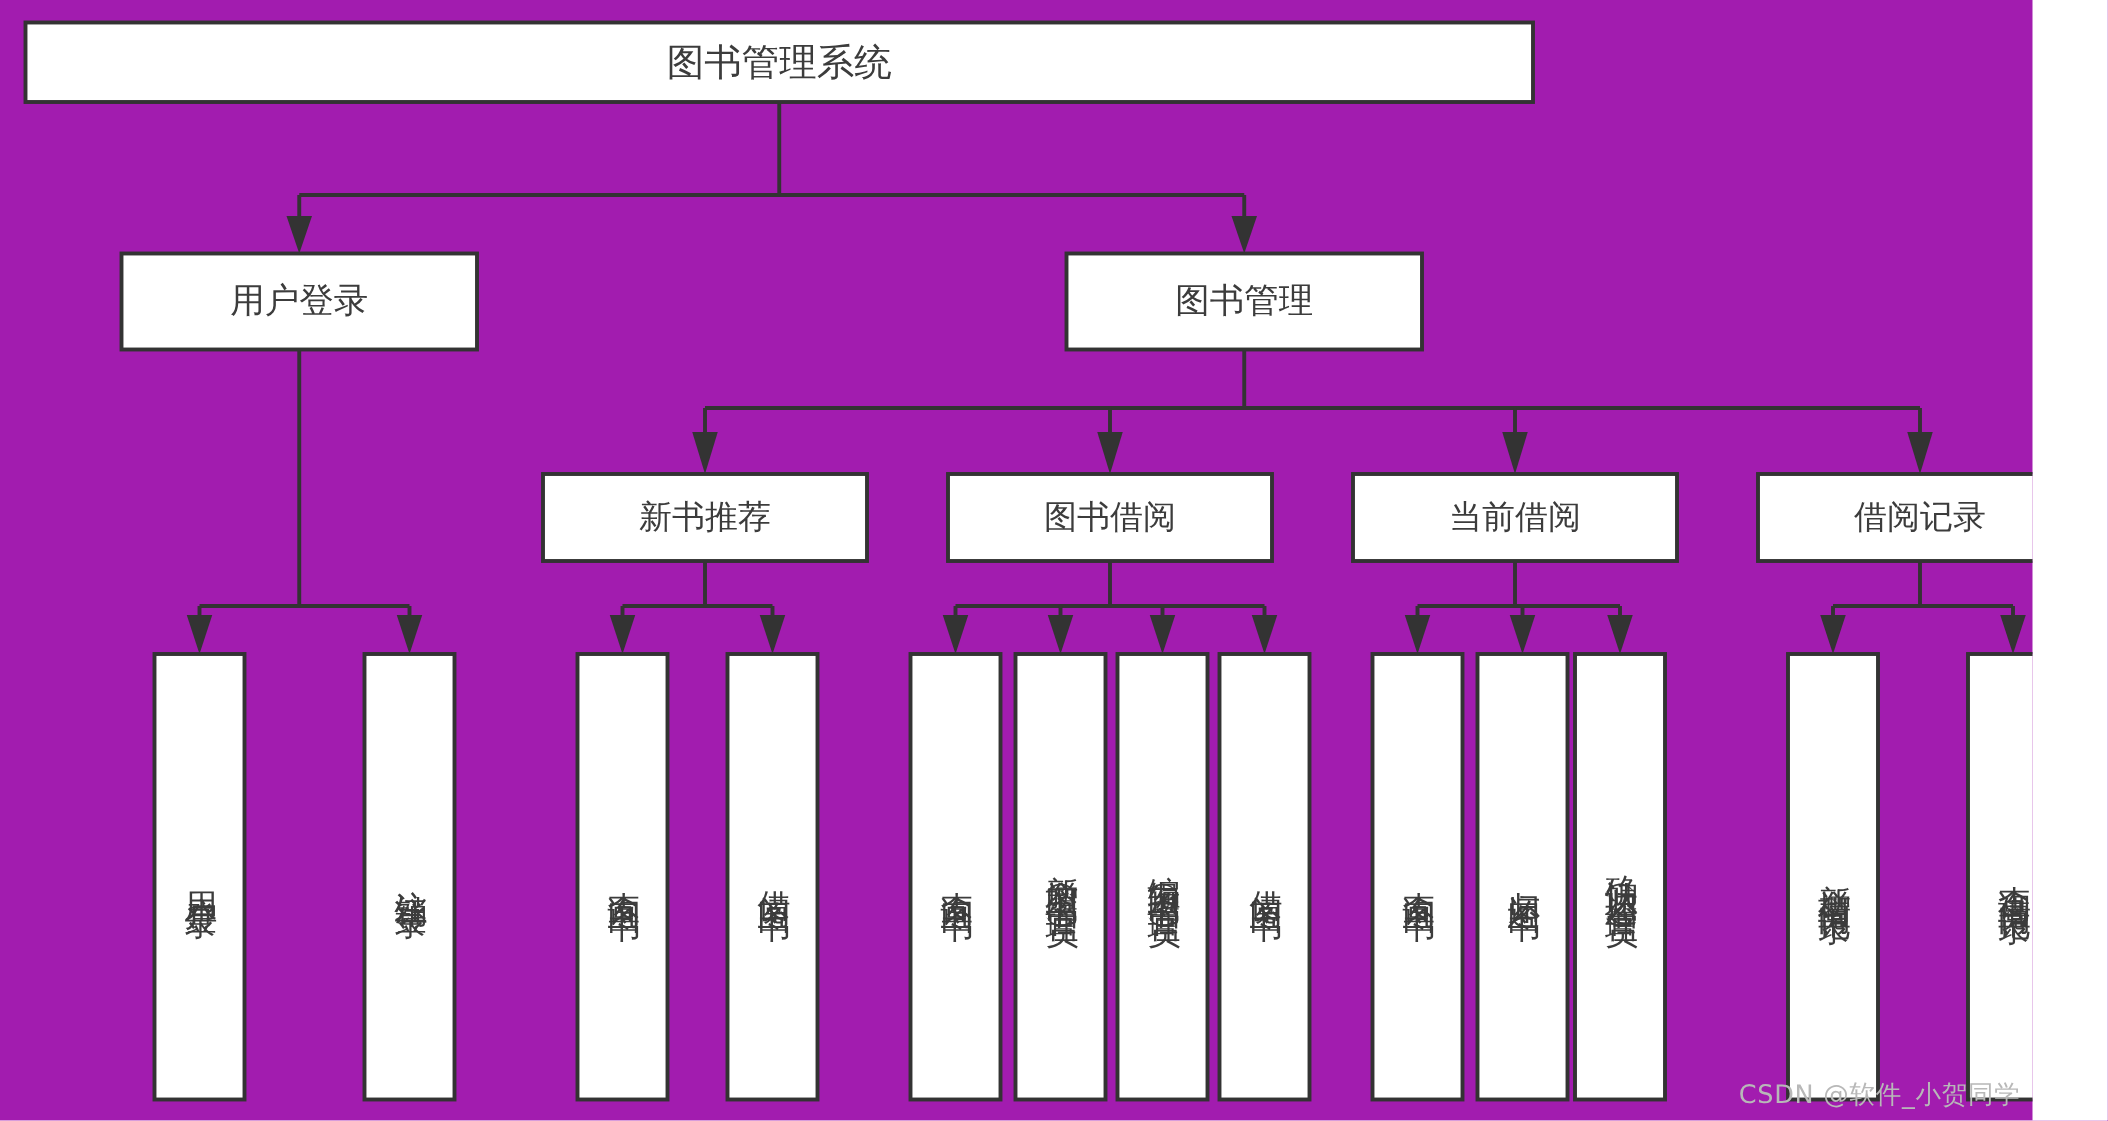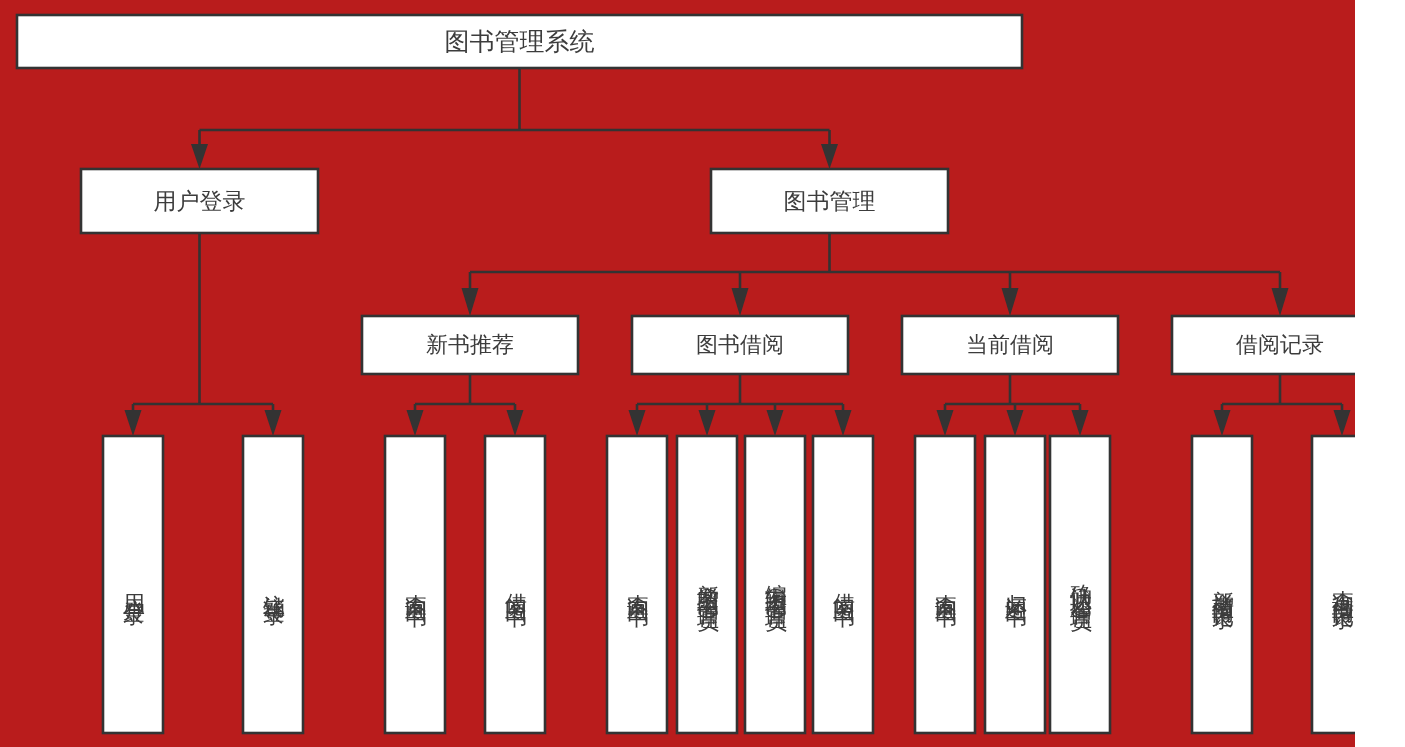--- a/index.html
+++ b/index.html
@@ -7,21 +7,21 @@
     padding: 0;
     background: #ffffff;
   }
   body {
     font-family: "DejaVu Sans", "Liberation Sans", sans-serif;
   }
   #diagram-root {
     position: relative;
     width: 1355px;
     height: 747px;
-    background: #b91c1c;
+    background: #a21caf;
     overflow: hidden;
   }
   svg.flow {
     position: absolute;
     left: 0;
     top: 0;
     width: 1405px;
     height: 747px;
   }
   .node-box {
@@ -227,14 +227,15 @@
       <rect class="node-box" x="1192" y="436" width="60" height="297"></rect>
       <text class="leaf-label" x="1222" y="584">新增借阅记录</text>
     </g>
     <g>
       <rect class="node-box" x="1312" y="436" width="60" height="297"></rect>
       <text class="leaf-label" x="1342" y="584">查询借阅记录</text>
     </g>
 
   </svg>
 
+  <div class="watermark">CSDN @软件_小贺同学</div>
 
 </div>
 
 </body></html>

